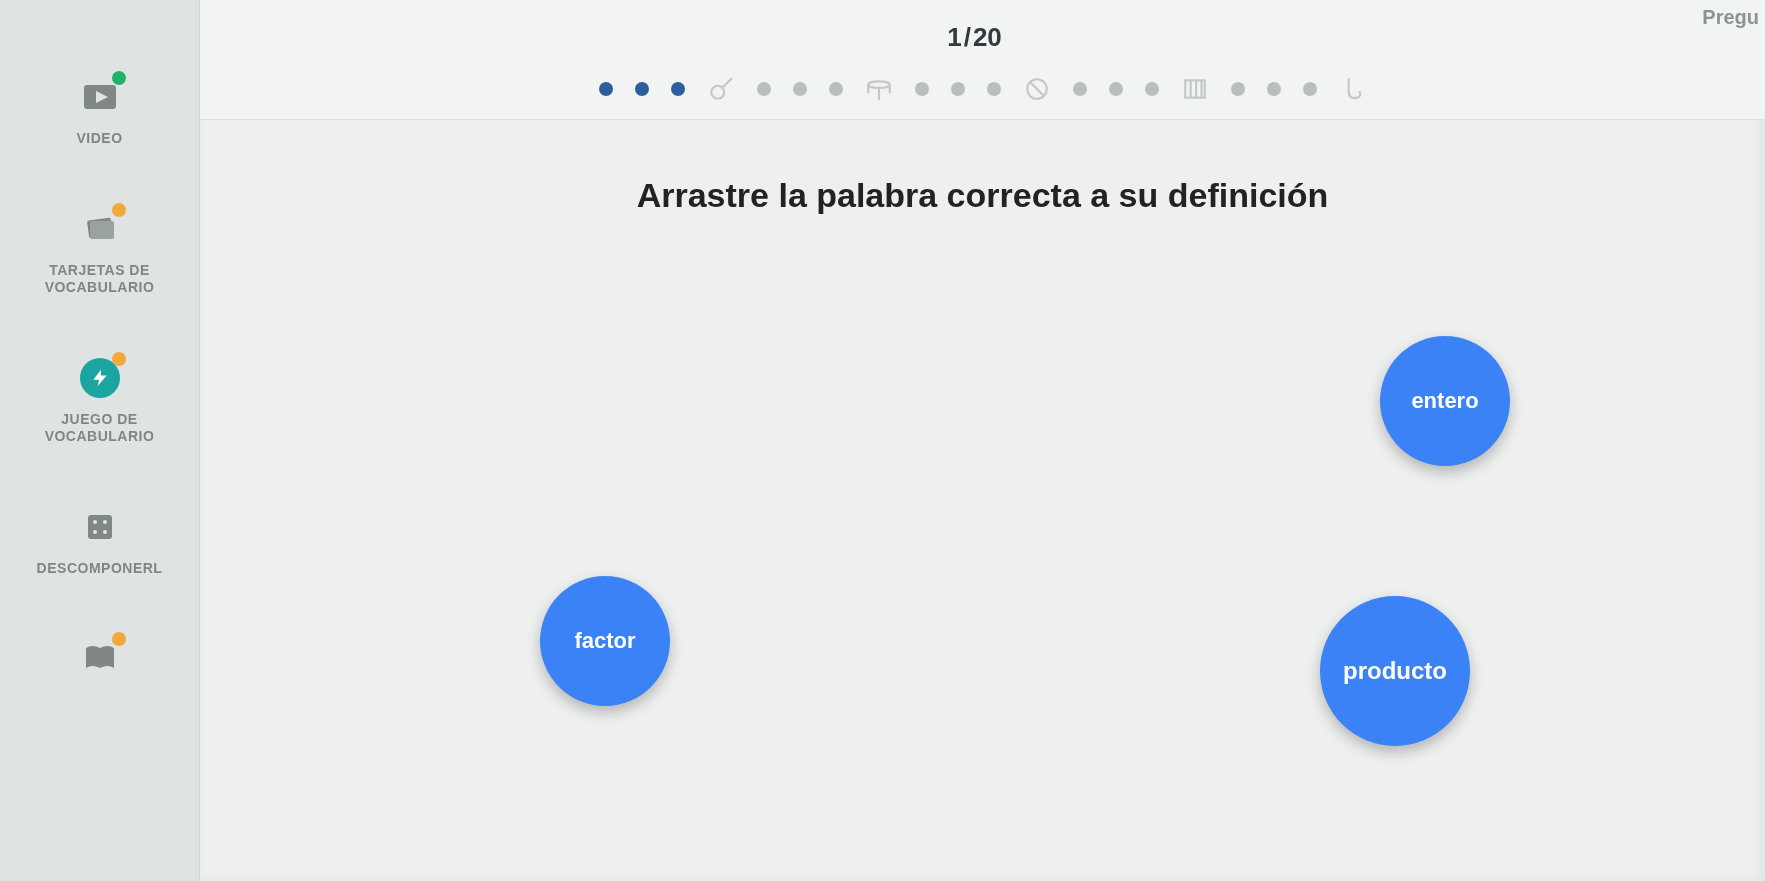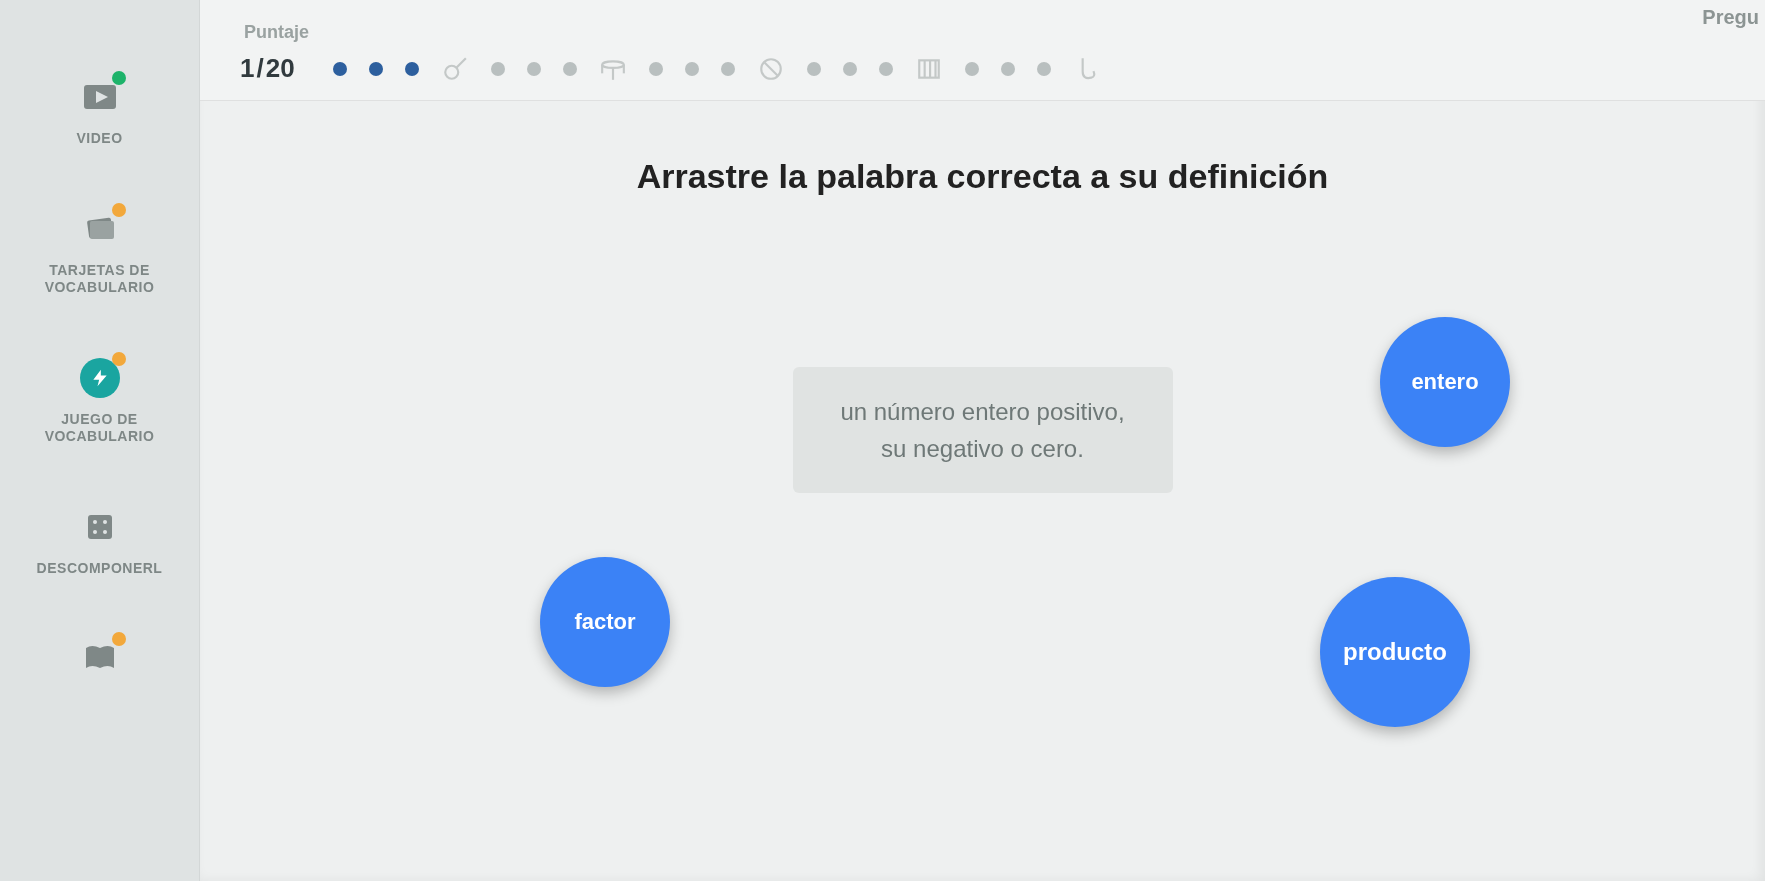--- a/index.html
+++ b/index.html
@@ -90,20 +90,21 @@
     font-size: 18px;
     color: #9aa2a1;
     font-weight: 600;
     margin-bottom: 10px;
     margin-left: 4px;
   }
   .progress-row {
     display: flex;
     align-items: center;
     gap: 22px;
+    flex-direction: column;
   }
   .counter {
     font-size: 26px;
     font-weight: 700;
     color: #313a3e;
     margin-right: 16px;
     white-space: nowrap;
   }
   .counter .sep { color:#313a3e; font-weight:700; margin:0 2px;}
   .pdot {
@@ -235,21 +236,20 @@
       </div>
       <div class="label"></div>
     </div>
 
   </nav>
 
   <main class="main">
 
     <div class="topbar">
       <div class="top-right-label">Pregu</div>
-      <div class="puntaje">Puntaje</div>
       <div class="progress-row">
         <div class="counter">
           <span>1</span><span class="sep">/</span><span>20</span>
         </div>
         <div id="dots-container" style="display:flex;align-items:center;gap:22px;flex:1;">
             <span class="pdot filled"></span>
             <span class="pdot filled"></span>
             <span class="pdot filled"></span>
             <span class="pmark">
               <svg viewBox="0 0 24 24" width="26" height="26">
@@ -296,24 +296,20 @@
                 <path d="M8 2 L8 14 Q8 22 16 20 Q20 19 18 14" fill="none" stroke="#8d9594" stroke-width="2"></path>
               </svg>
             </span>
           </div>
       </div>
     </div>
 
     <div class="stage">
       <h1 class="question-title">Arrastre la palabra correcta a su definición</h1>
 
-      <div class="definition-box">
-        <div>un número entero positivo,</div>
-        <div>su negativo o cero.</div>
-      </div>
 
       <div id="bubbles-container">
           <div class="word-bubble" style="left: 1180px; top: 160px;">entero</div>
           <div class="word-bubble" style="left: 340px; top: 400px;">factor</div>
           <div class="word-bubble big" style="left: 1120px; top: 420px;">producto</div>
         </div>
     </div>
 
   </main>
 </div>

